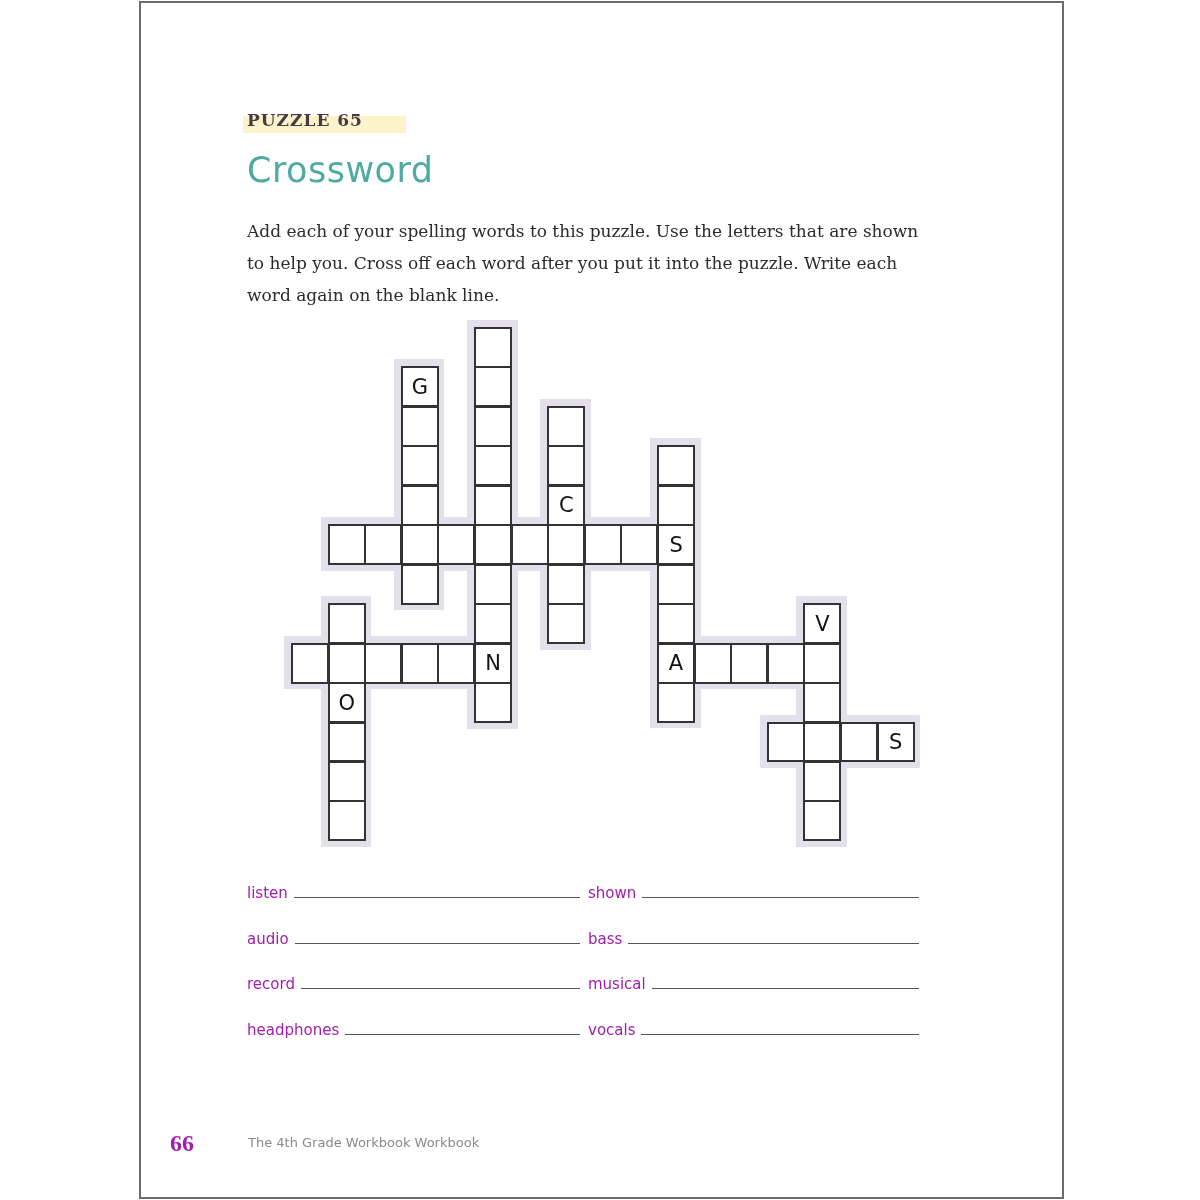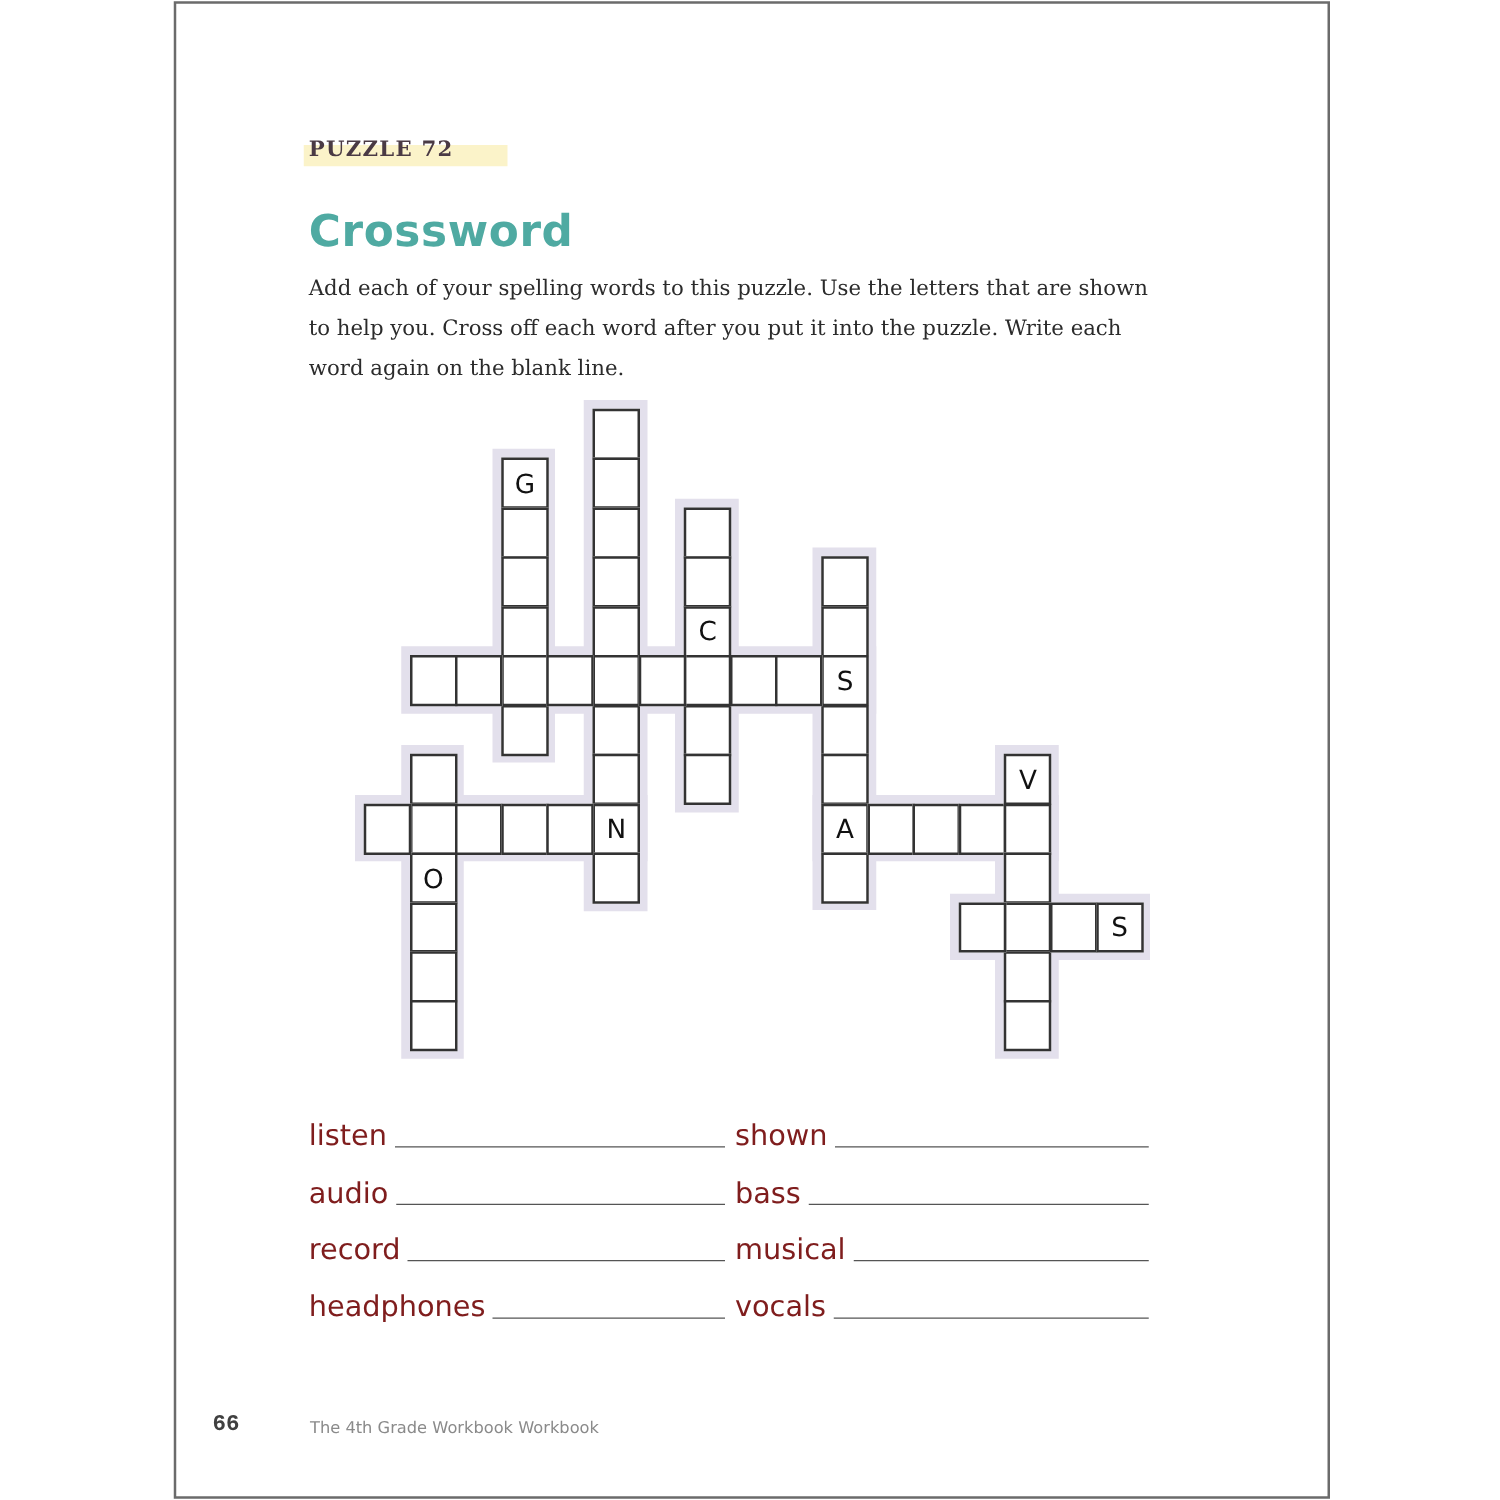--- a/index.html
+++ b/index.html
@@ -1,42 +1,42 @@
 <!DOCTYPE html>
 <html><head>
 <meta charset="utf-8">
 <style>
   html, body { margin:0; padding:0; background:#ffffff; }
   body { width:1200px; height:1200px; position:relative; overflow:hidden; font-family:"DejaVu Sans", sans-serif; }
   .page { position:absolute; left:139px; top:1px; width:921px; height:1194px; border:2px solid #6b6b6b; border-top-width:2px; background:#fff; }
   .label-wrap { position:absolute; left:247px; top:110px; }
   .label-hl { position:absolute; left:-4px; top:6px; width:163px; height:17px; background:#fbf3c9; }
   .puzzle-label { position:relative; font-family:"DejaVu Serif", serif; font-weight:bold; font-size:17px; letter-spacing:1px; color:#4a3a44; }
-  .title { position:absolute; left:247px; top:150px; font-family:"DejaVu Sans", sans-serif; font-weight:bold; font-size:35px; color:#4faaa2; letter-spacing:0.5px;margin-top:16px; }
+  .title { position:absolute; left:247px; top:150px; font-family:"DejaVu Sans", sans-serif; font-weight:normal; font-size:35px; color:#4faaa2; letter-spacing:0.5px; }
   .instructions { position:absolute; left:247px; top:215px; width:680px; font-family:"DejaVu Serif", serif; font-size:17px; line-height:32px; color:#2b2b2b; }
   .grid { position:absolute; left:0; top:0; width:1200px; height:1200px; }
   .halo { position:absolute; background:#e3e0ec; }
   .cell { position:absolute; box-sizing:border-box; background:#fff; border:2px solid #333; font-family:"DejaVu Sans", sans-serif; font-size:21px; color:#111; display:flex; align-items:center; justify-content:center; }
   .words { position:absolute; left:247px; top:880px; width:672px; }
   .word-row { position:relative; height:45.5px; }
-  .word { position:absolute; top:16px; display:flex; align-items:flex-end; font-family:"DejaVu Sans", sans-serif; font-size:23px; color:#7f1d1d; }
+  .word { position:absolute; top:4px; display:flex; align-items:flex-end; font-family:"DejaVu Sans", sans-serif; font-size:15px; color:#a21caf; }
   .word .line { flex:1; border-bottom:1.5px solid #555; margin-left:6px; margin-bottom:4px; }
   .w-left { left:0; width:333px; }
   .w-right { left:341px; width:331px; }
-  .page-num { position:absolute; left:170px; top:1130px; font-family:Liberation Mono, monospace; font-weight:bold; font-size:18px; color:#404040; }
+  .page-num { position:absolute; left:170px; top:1130px; font-family:Liberation Serif, serif; font-weight:bold; font-size:24px; color:#a21caf; }
   .footer-title { position:absolute; left:248px; top:1135px; font-family:"DejaVu Sans", sans-serif; font-size:13px; color:#8a8a8a; }
 </style>
 </head>
 <body>
 
 <div class="page"></div>
 
 <div class="label-wrap">
   <div class="label-hl"></div>
-  <div class="puzzle-label">PUZZLE 72</div>
+  <div class="puzzle-label">PUZZLE 65</div>
 </div>
 <div class="title">Crossword</div>
 <div class="instructions">Add each of your spelling words to this puzzle. Use the letters that are shown to help you. Cross off each word after you put it into the puzzle. Write each word again on the blank line.</div>
 
 <div class="grid" id="grid">
     <div class="halo" style="left: 393.8px; top: 359.45px; width: 50.6px; height: 250.7px;"></div>
     <div class="halo" style="left: 467px; top: 320px; width: 50.6px; height: 408.5px;"></div>
     <div class="halo" style="left: 540.2px; top: 398.9px; width: 50.6px; height: 250.7px;"></div>
     <div class="halo" style="left: 650px; top: 438.35px; width: 50.6px; height: 290.15px;"></div>
     <div class="halo" style="left: 320.6px; top: 517.25px; width: 380px; height: 53.45px;"></div>

